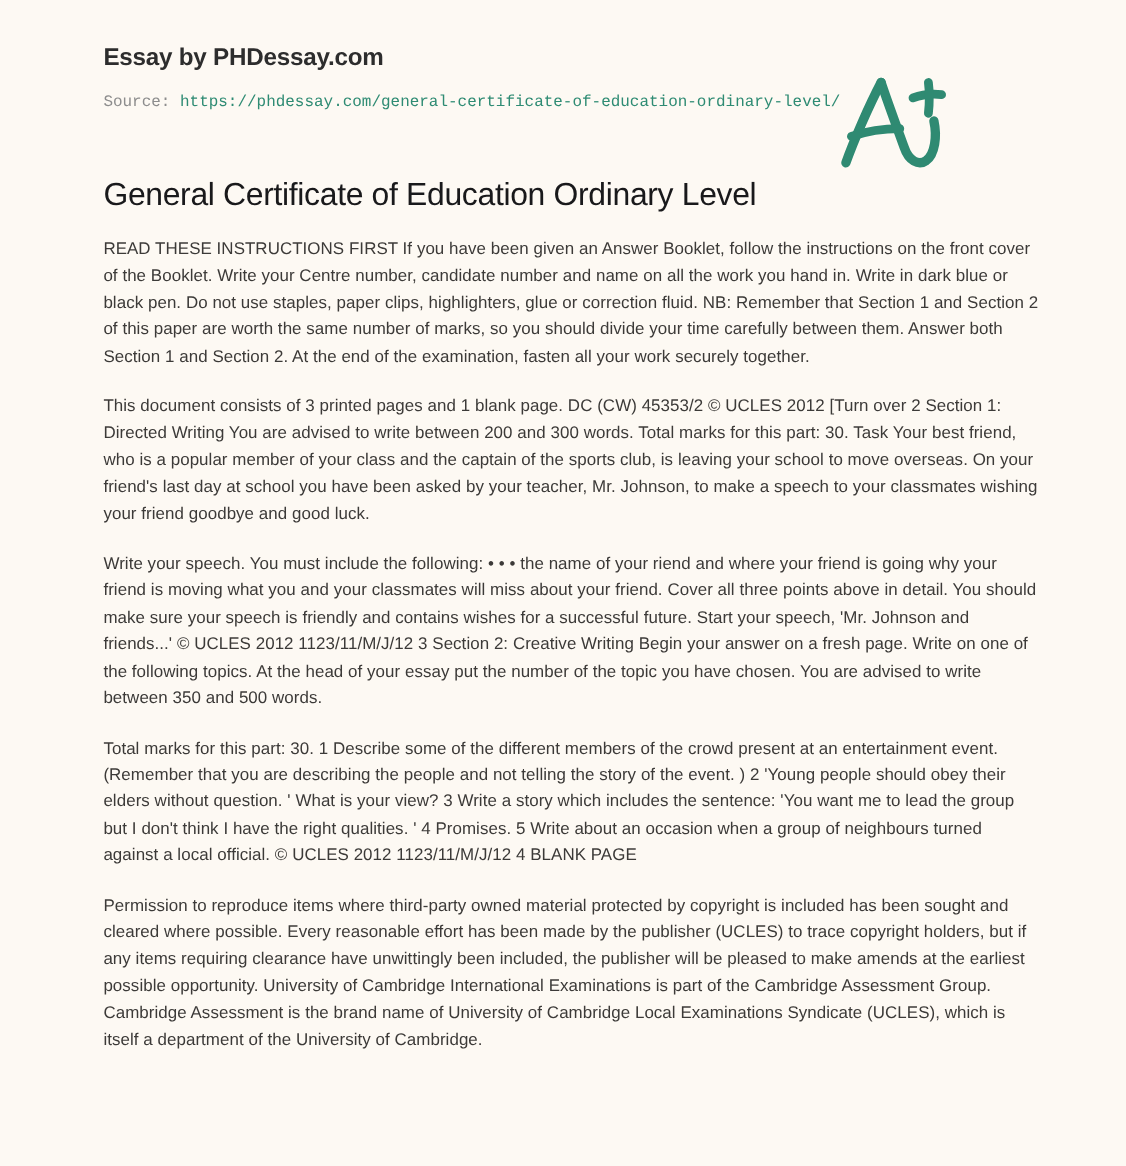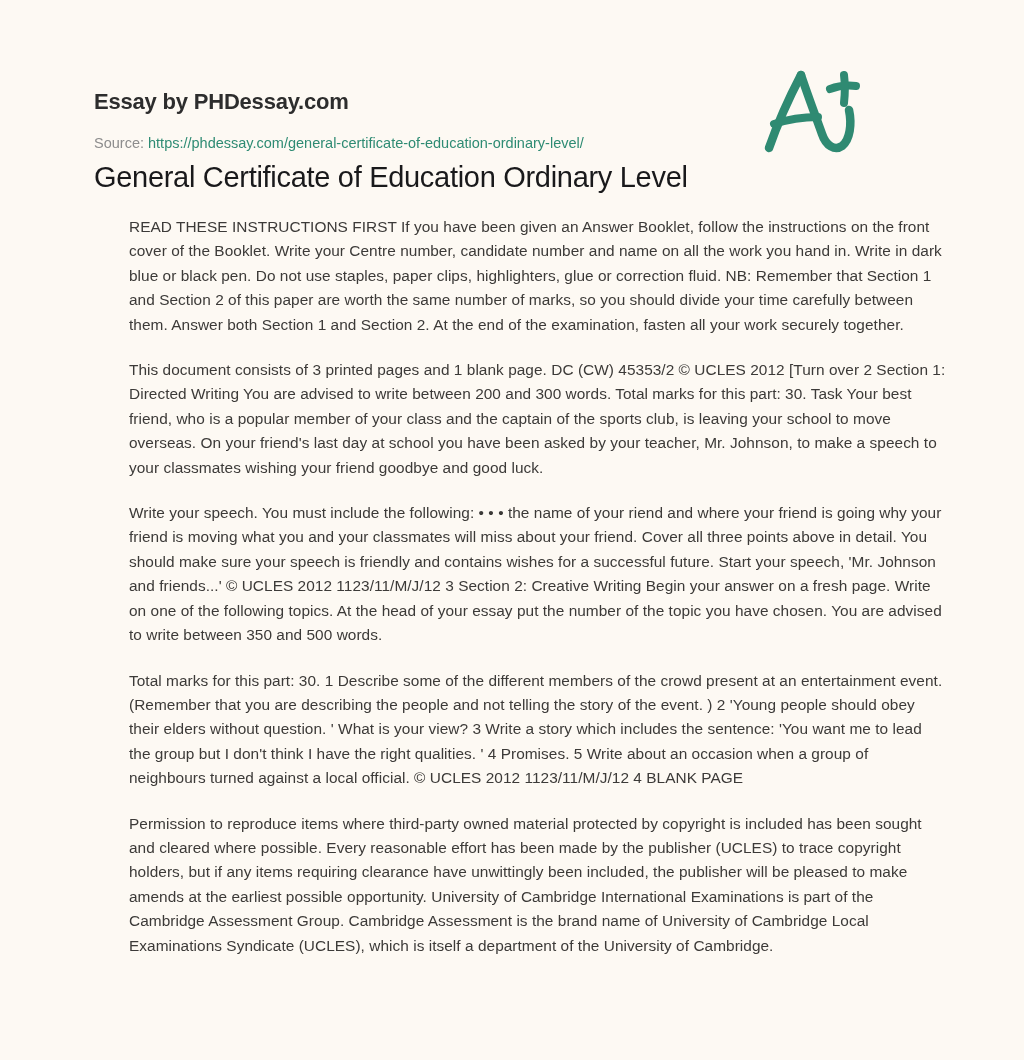--- a/index.html
+++ b/index.html
@@ -19,38 +19,39 @@
     position: relative;
     width: 1024px;
     height: 1060px;
     box-sizing: border-box;
     padding: 0 78px 0 94px;
   }
 
   
   .masthead {
     position: relative;
-    padding-top: 88px;
+    padding-top: 38px;
     height: 112px;
     box-sizing: border-box;
   }
   .brand-line {
     font-size: 22px;
     font-weight: bold;
     letter-spacing: -0.2px;
     color: #2d2d2d;
     line-height: 28px;
     margin: 0;
   }
   .source-line {
     margin: 17px 0 0 0;
     font-size: 14.5px;
     line-height: 20px;
     color: #8d8d8d;
     white-space: nowrap;
+    font-family: Liberation Mono, monospace;
   }
   .source-label {
     color: #8d8d8d;
   }
   .source-url {
     color: #2e8b73;
     text-decoration: none;
   }
 
   
@@ -74,21 +75,20 @@
     font-size: 29px;
     line-height: 38px;
     font-weight: normal;
     color: #19191b;
     letter-spacing: -0.3px;
   }
 
   
   .body-copy {
     padding-top: 19px;
-    margin-left: 35px;
   }
   .body-copy p {
     margin: 0 0 21px 0;
     font-size: 15.4px;
     line-height: 24.4px;
     color: #3c3a38;
     text-align: left;
     letter-spacing: 0.05px;
   }
   .body-copy p:last-child {

